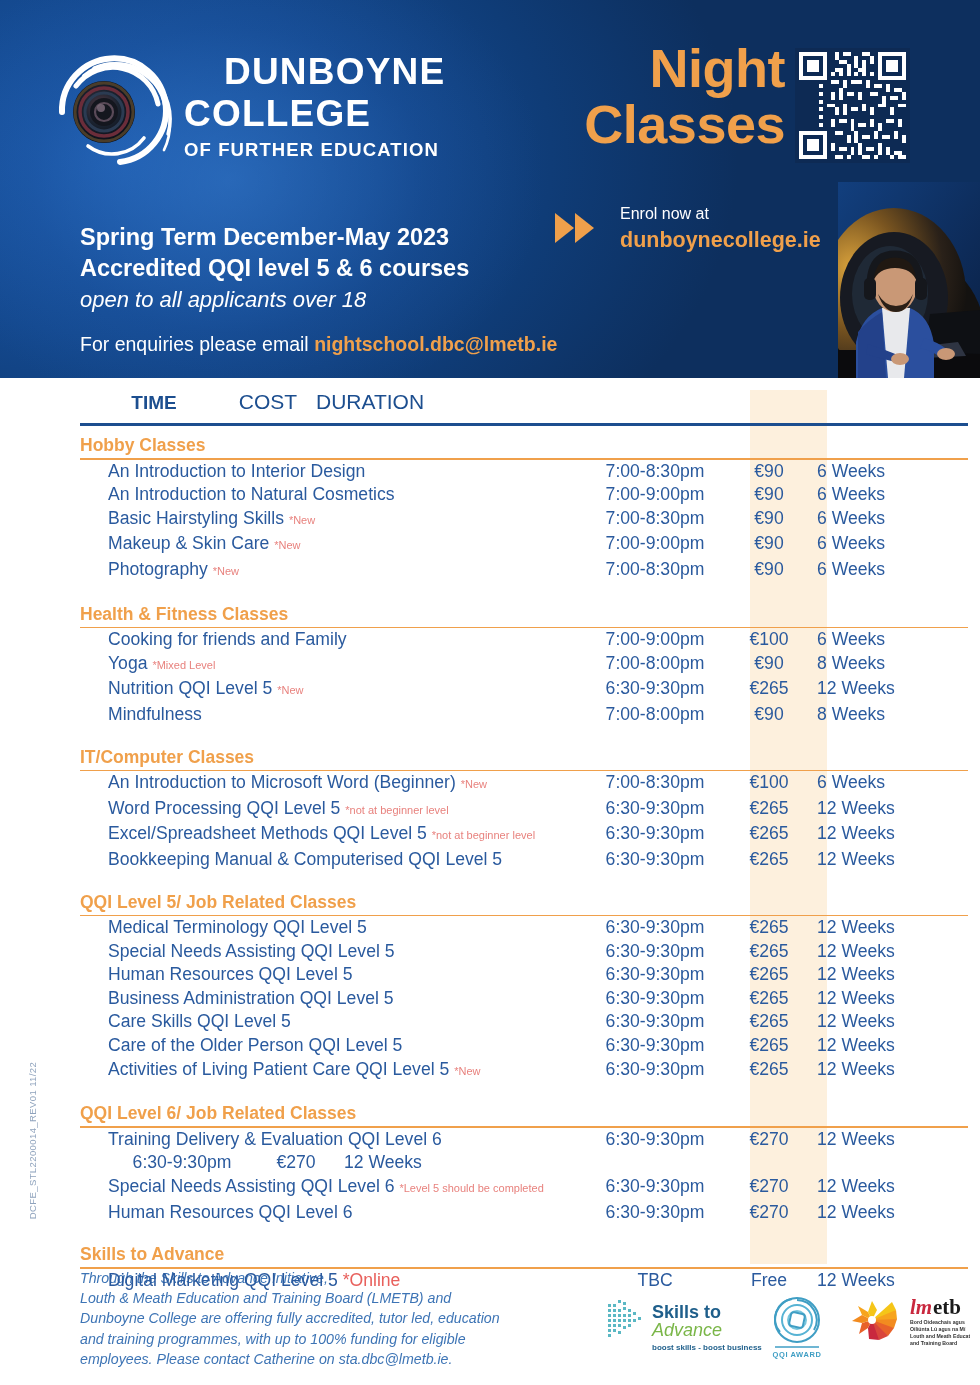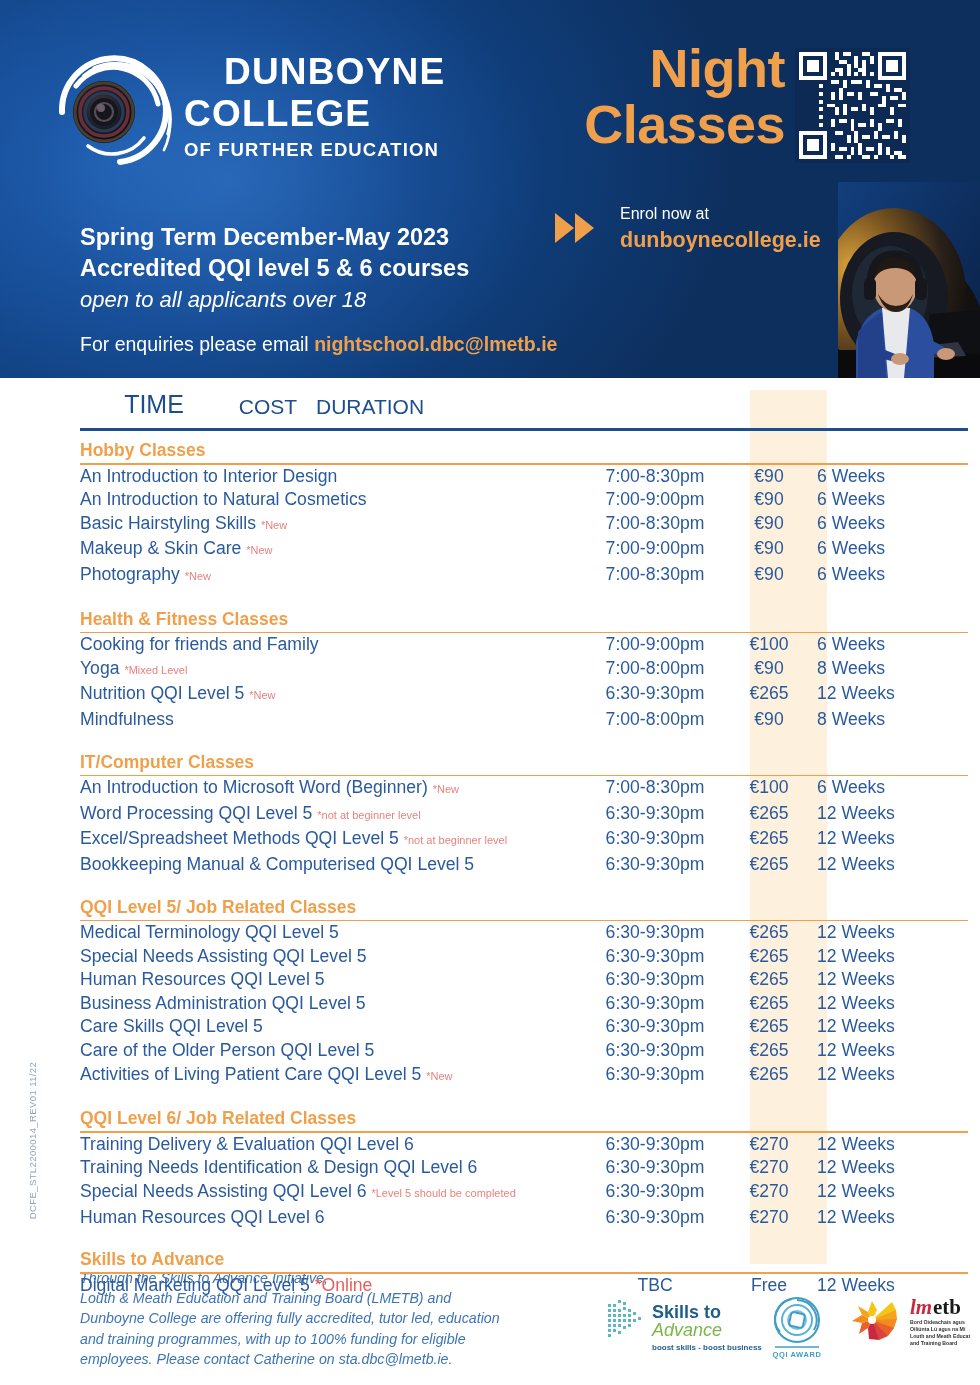--- a/index.html
+++ b/index.html
@@ -78,37 +78,37 @@
     background:#fdf0dd; z-index:0;
   }
 
   .thead {
     position:relative; z-index:2;
     display:flex; align-items:flex-end;
     padding:12px 18px 6px 80px;
     color:#1c4e8f;
   }
   .thead .c-mod { flex:1; font-size:24.5px; letter-spacing:.2px; }
-  .thead .c-time { width:148px; text-align:center; font-size:25px; }
+  .thead .c-time { width:148px; text-align:center; font-size:19px;font-weight:bold; }
   .thead .c-cost { width:80px; text-align:center; font-size:21px; }
   .thead .c-dur  { width:153px; text-align:left; font-size:21px; padding-left:8px;}
   .thead-rule { position:relative; z-index:2; height:3px; background:#1c4e8f; margin:3px 12px 0 80px; }
 
   .section { position:relative; z-index:2; }
   .sec-title {
     color:#f0a04b; font-size:17.5px; font-weight:700;
     padding:9px 0 2px 80px;
   }
   .sec-rule { height:1.6px; background:#f0a04b; margin:0 12px 0 80px; }
 
   .row {
     position:relative; z-index:2;
     display:flex; align-items:baseline;
     padding:0 18px 0 80px;
-    color:#2a5a9e; font-size:17.6px; line-height:23.6px;
+    color:#2a5a9e; font-size:17.6px; line-height:23.6px;margin-left:28px;
   }
   .row .c-mod { flex:1; white-space:nowrap; }
   .row .c-time { width:148px; text-align:center; }
   .row .c-cost { width:80px; text-align:center; }
   .row .c-dur  { width:153px; text-align:left; padding-left:8px; }
   .row:first-of-type { padding-top:4px; }
   .note { color:#e8827e; font-size:11px; font-weight:400; }
   .note-lg { color:#e8605c; font-size:17.6px; }
   .sec-gap { height:11px; }
 
@@ -497,21 +497,20 @@
         <div class="section">
           <div class="sec-title">QQI Level 6/ Job Related Classes</div>
           <div class="sec-rule"></div>
           <div class="row">
             <div class="c-mod"><span>Training Delivery &amp; Evaluation QQI Level 6</span></div>
             <div class="c-time">6:30-9:30pm</div>
             <div class="c-cost">€270</div>
             <div class="c-dur">12 Weeks</div>
           </div>
           <div class="row">
-            <div class="c-mod"><span>Training Needs Identification &amp; Design QQI Level 6</span></div>
             <div class="c-time">6:30-9:30pm</div>
             <div class="c-cost">€270</div>
             <div class="c-dur">12 Weeks</div>
           </div>
           <div class="row">
             <div class="c-mod"><span>Special Needs Assisting QQI Level 6</span> <span class="note">*Level 5 should be completed</span></div>
             <div class="c-time">6:30-9:30pm</div>
             <div class="c-cost">€270</div>
             <div class="c-dur">12 Weeks</div>
           </div>

